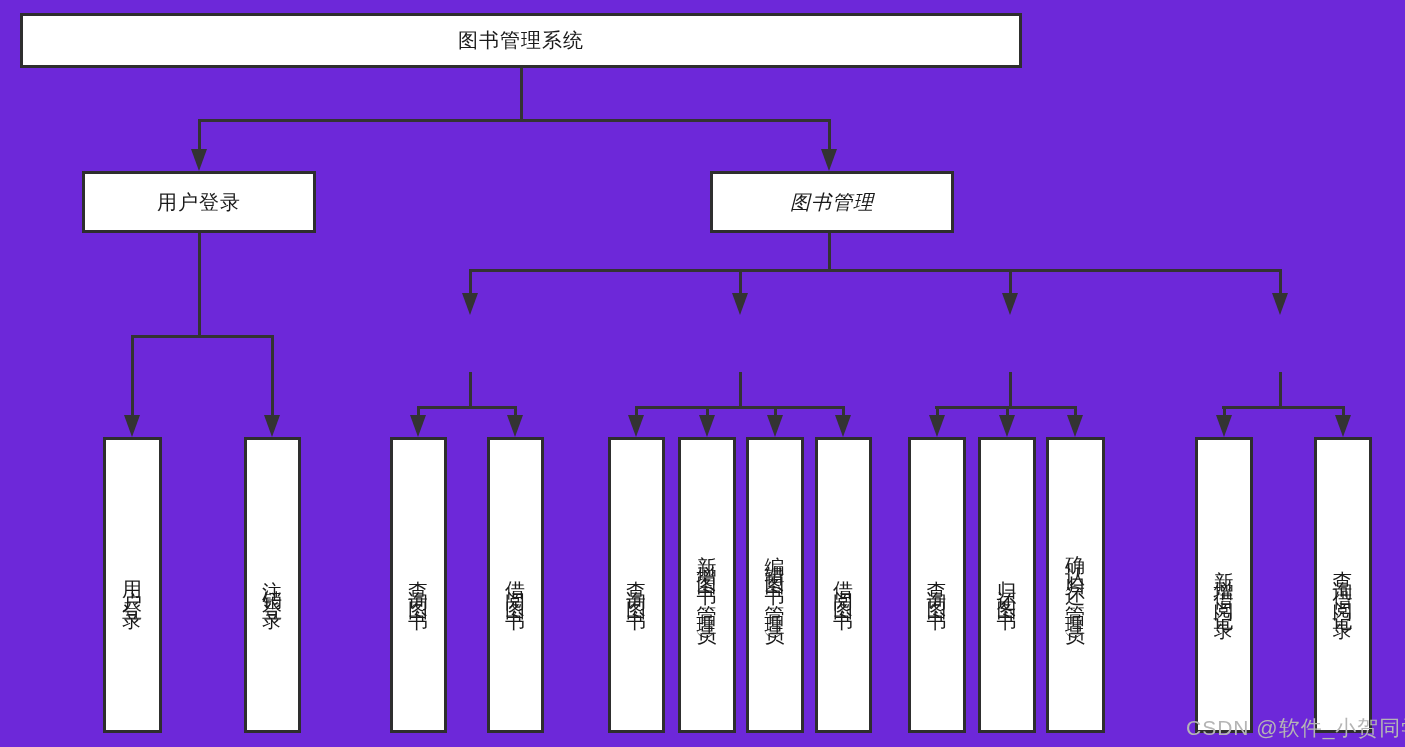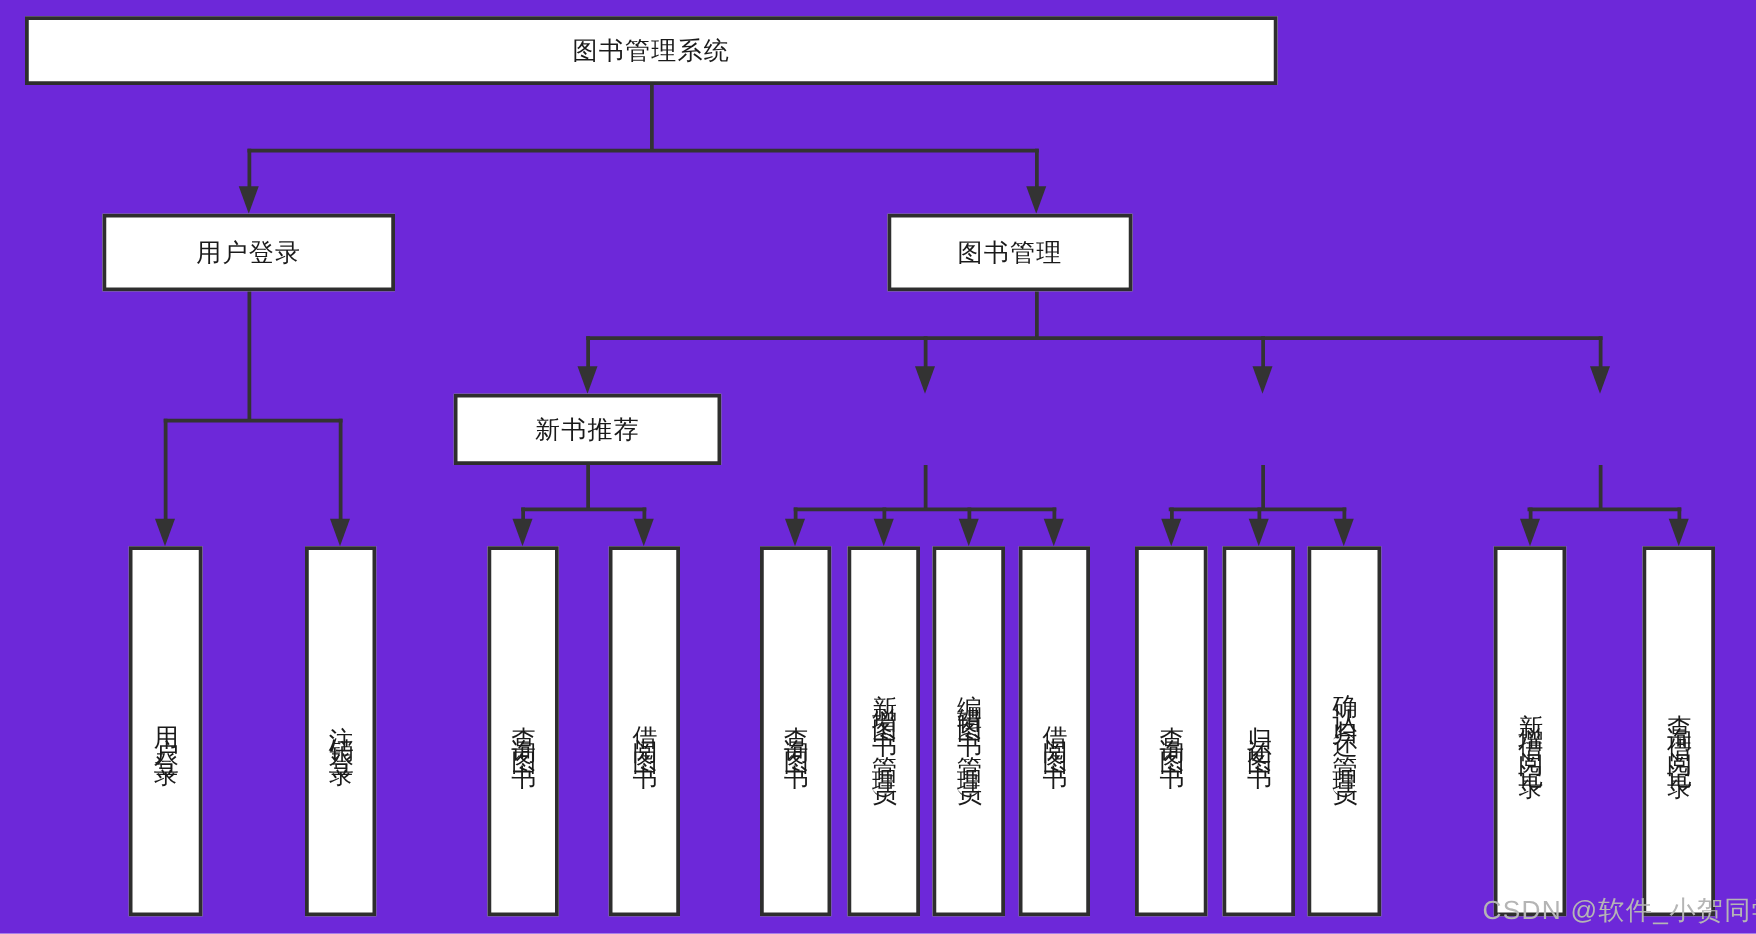--- a/index.html
+++ b/index.html
@@ -74,41 +74,40 @@
   <div class="node" style="left:20px;top:13px;width:1002px;height:55px;">图书管理系统</div>
 
   <div class="vline" style="left:520px;top:68px;height:53px;"></div>
   <div class="hline" style="left:198px;top:119px;width:633px;"></div>
   <div class="vline" style="left:198px;top:119px;height:31px;"></div>
   <div class="arrow" style="left:191px;top:149px;"></div>
   <div class="vline" style="left:828px;top:119px;height:31px;"></div>
   <div class="arrow" style="left:821px;top:149px;"></div>
 
   <div class="node" style="left:82px;top:171px;width:234px;height:62px;">用户登录</div>
-  <div class="node" style="left:710px;top:171px;width:196px;height:62px;">图书管理</div>
+  <div class="node" style="left:710px;top:171px;width:244px;height:62px;font-style:italic;">图书管理</div>
 
   <div class="vline" style="left:198px;top:233px;height:104px;"></div>
   <div class="hline" style="left:131px;top:335px;width:143px;"></div>
   <div class="vline" style="left:131px;top:335px;height:81px;"></div>
   <div class="arrow" style="left:124px;top:415px;"></div>
   <div class="vline" style="left:271px;top:335px;height:81px;"></div>
   <div class="arrow" style="left:264px;top:415px;"></div>
 
   <div class="vline" style="left:828px;top:233px;height:38px;"></div>
   <div class="hline" style="left:469px;top:269px;width:813px;"></div>
   <div class="vline" style="left:469px;top:269px;height:26px;"></div>
   <div class="arrow" style="left:462px;top:293px;"></div>
   <div class="vline" style="left:739px;top:269px;height:26px;"></div>
   <div class="arrow" style="left:732px;top:293px;"></div>
   <div class="vline" style="left:1009px;top:269px;height:26px;"></div>
   <div class="arrow" style="left:1002px;top:293px;"></div>
   <div class="vline" style="left:1279px;top:269px;height:26px;"></div>
   <div class="arrow" style="left:1272px;top:293px;"></div>
 
-  <div class="node" style="left:363px;top:315px;width:214px;height:57px;">新书推荐</div>
 
   <div class="vline" style="left:469px;top:372px;height:36px;"></div>
   <div class="hline" style="left:417px;top:406px;width:100px;"></div>
   <div class="vline" style="left:417px;top:406px;height:12px;"></div>
   <div class="arrow" style="left:410px;top:415px;"></div>
   <div class="vline" style="left:514px;top:406px;height:12px;"></div>
   <div class="arrow" style="left:507px;top:415px;"></div>
 
   <div class="vline" style="left:739px;top:372px;height:36px;"></div>
   <div class="hline" style="left:635px;top:406px;width:210px;"></div>

